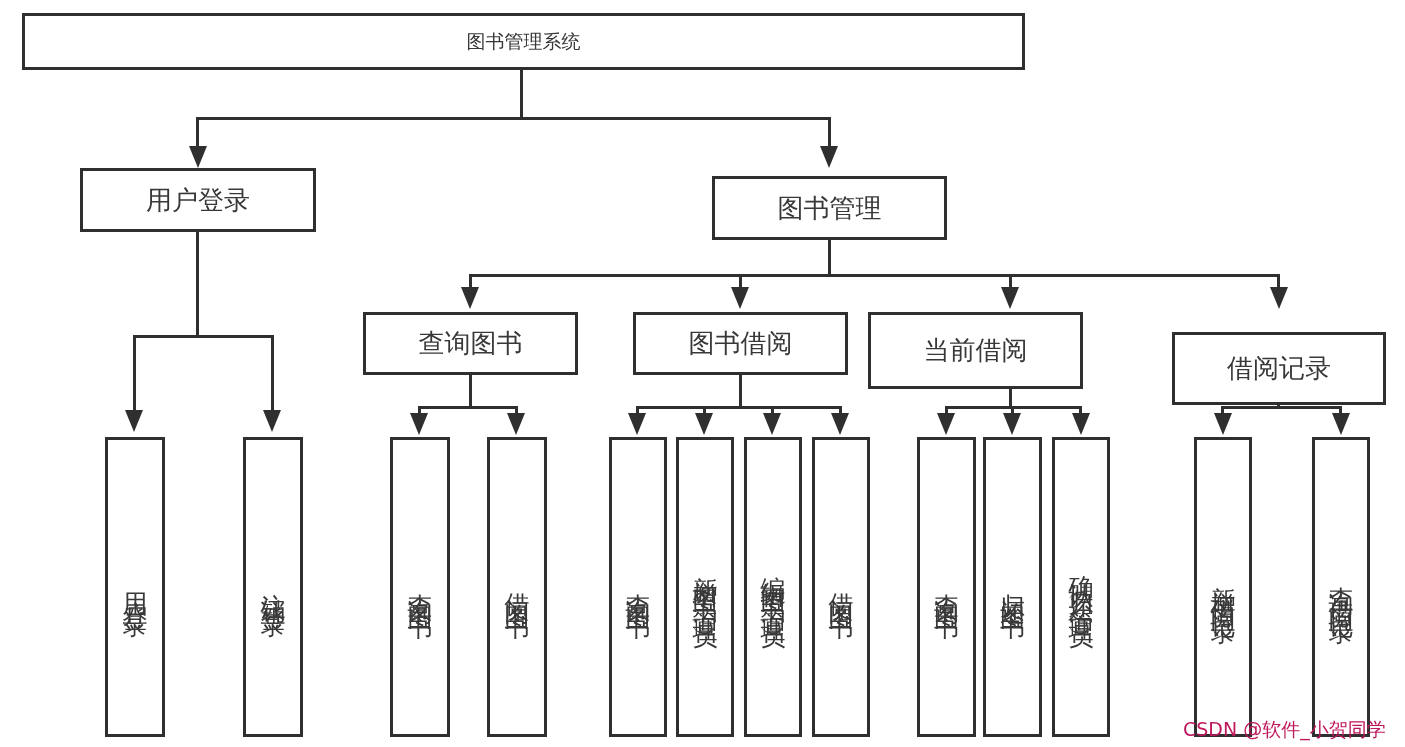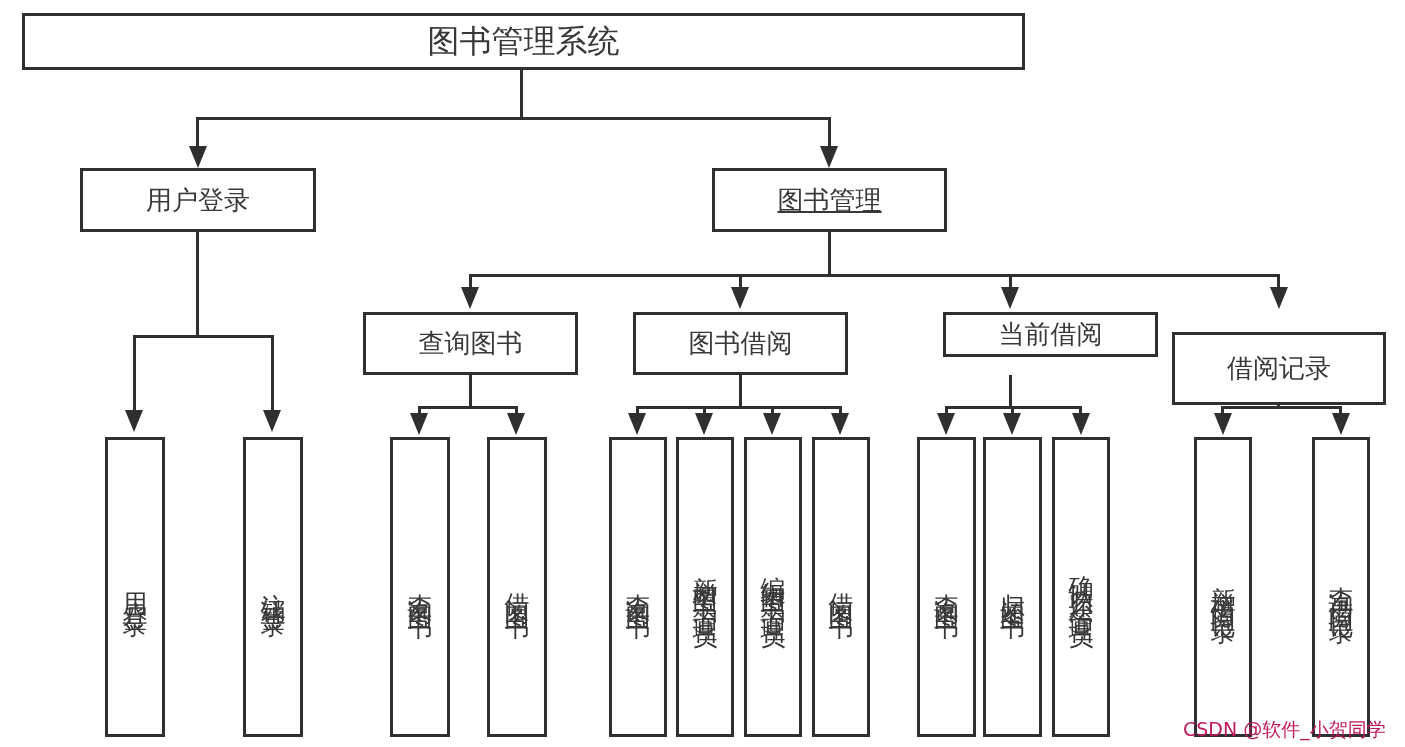--- a/index.html
+++ b/index.html
@@ -16,21 +16,21 @@
     position: absolute;
     box-sizing: border-box;
     background: #ffffff;
     border: 3px solid #2f2f2f;
     display: flex;
     align-items: center;
     justify-content: center;
     text-align: center;
     z-index: 2;
   }
-  .box.root  { font-size: 32px; font-family: Liberation Serif, serif; }
+  .box.root  { font-size: 19px; font-family: Liberation Serif, serif; }
   .box.h     { font-size: 26px; }
   .box.v {
     font-size: 25px;
     writing-mode: vertical-rl;
     text-orientation: mixed;
     letter-spacing: 7px;
     line-height: 1;
   }
   .vline { position: absolute; width: 3px;  background: #2f2f2f; z-index: 1; }
   .hline { position: absolute; height: 3px; background: #2f2f2f; z-index: 1; }
@@ -117,33 +117,33 @@
   <div class="arrow" style="left:1332px; top:413px;"></div>
 
   <div class="box root" style="left:22px; top:13px; width:1003px; height:57px;">
     <span>图书管理系统</span>
   </div>
 
   <div class="box h" style="left:80px; top:168px; width:236px; height:64px;">
     <span>用户登录</span>
   </div>
 
-  <div class="box h" style="left:712px; top:168px; width:235px; height:64px;text-decoration:underline;">
+  <div class="box h" style="left:712px; top:176px; width:235px; height:64px;">
     <span>图书管理</span>
   </div>
 
   <div class="box h" style="left:363px; top:312px; width:215px; height:63px;">
     <span>查询图书</span>
   </div>
 
   <div class="box h" style="left:633px; top:312px; width:215px; height:63px;">
     <span>图书借阅</span>
   </div>
 
-  <div class="box h" style="left:943px; top:312px; width:215px; height:45px;">
+  <div class="box h" style="left:868px; top:312px; width:215px; height:77px;">
     <span>当前借阅</span>
   </div>
 
   <div class="box h" style="left:1172px; top:332px; width:214px; height:73px;">
     <span>借阅记录</span>
   </div>
 
   <div class="box v" style="left:105px; top:437px; width:60px; height:300px;">
     <span>用户登录</span>
   </div>

